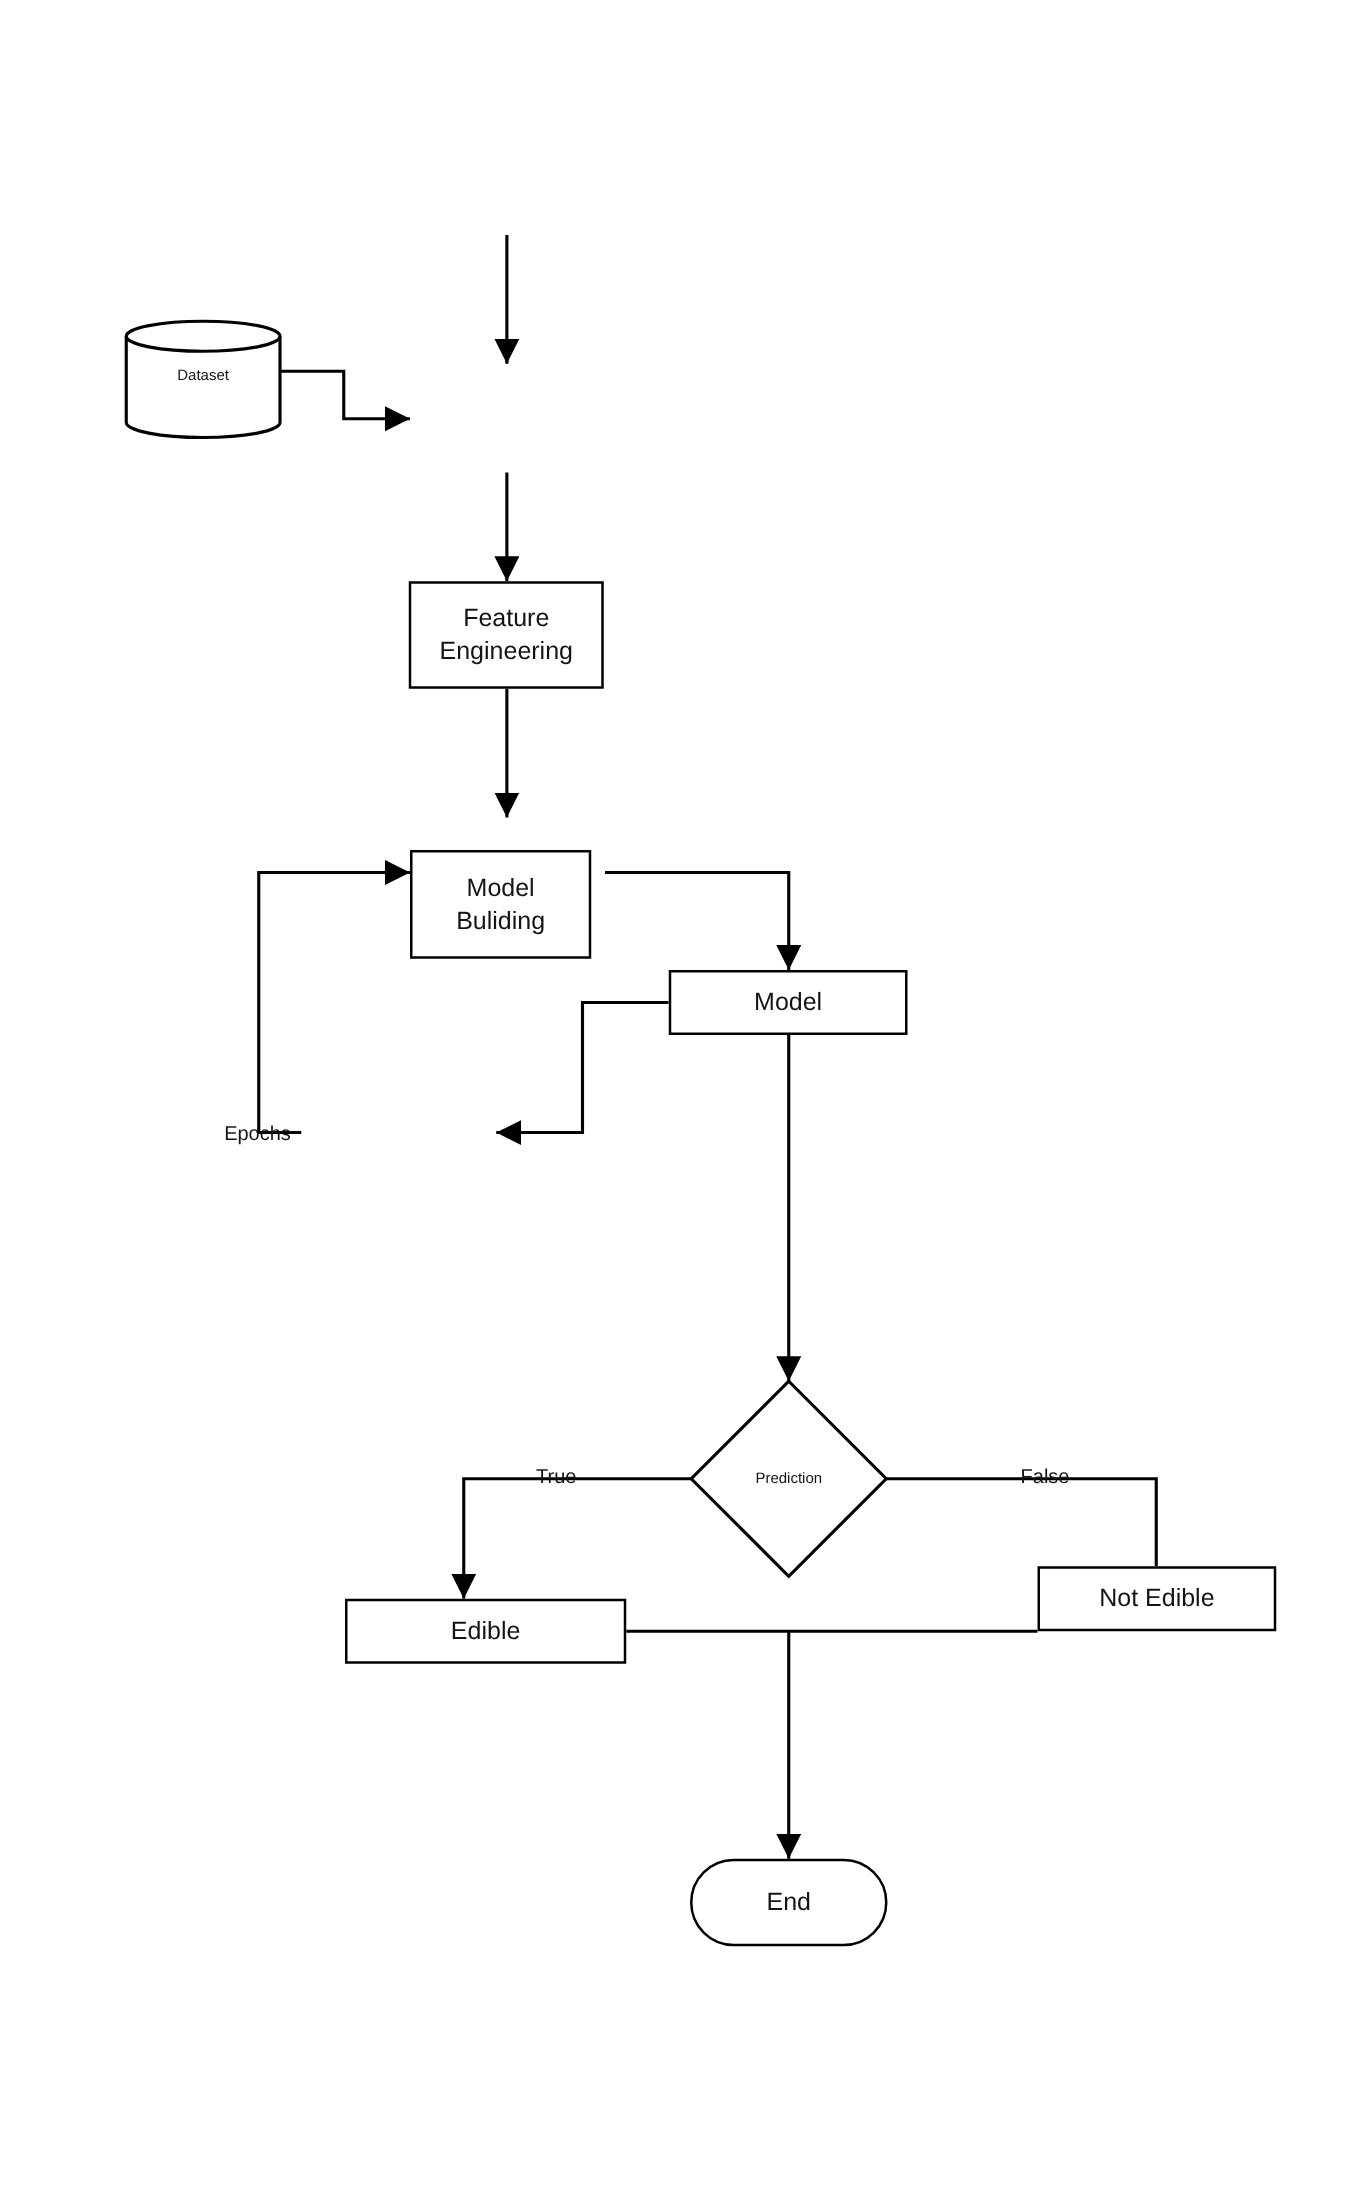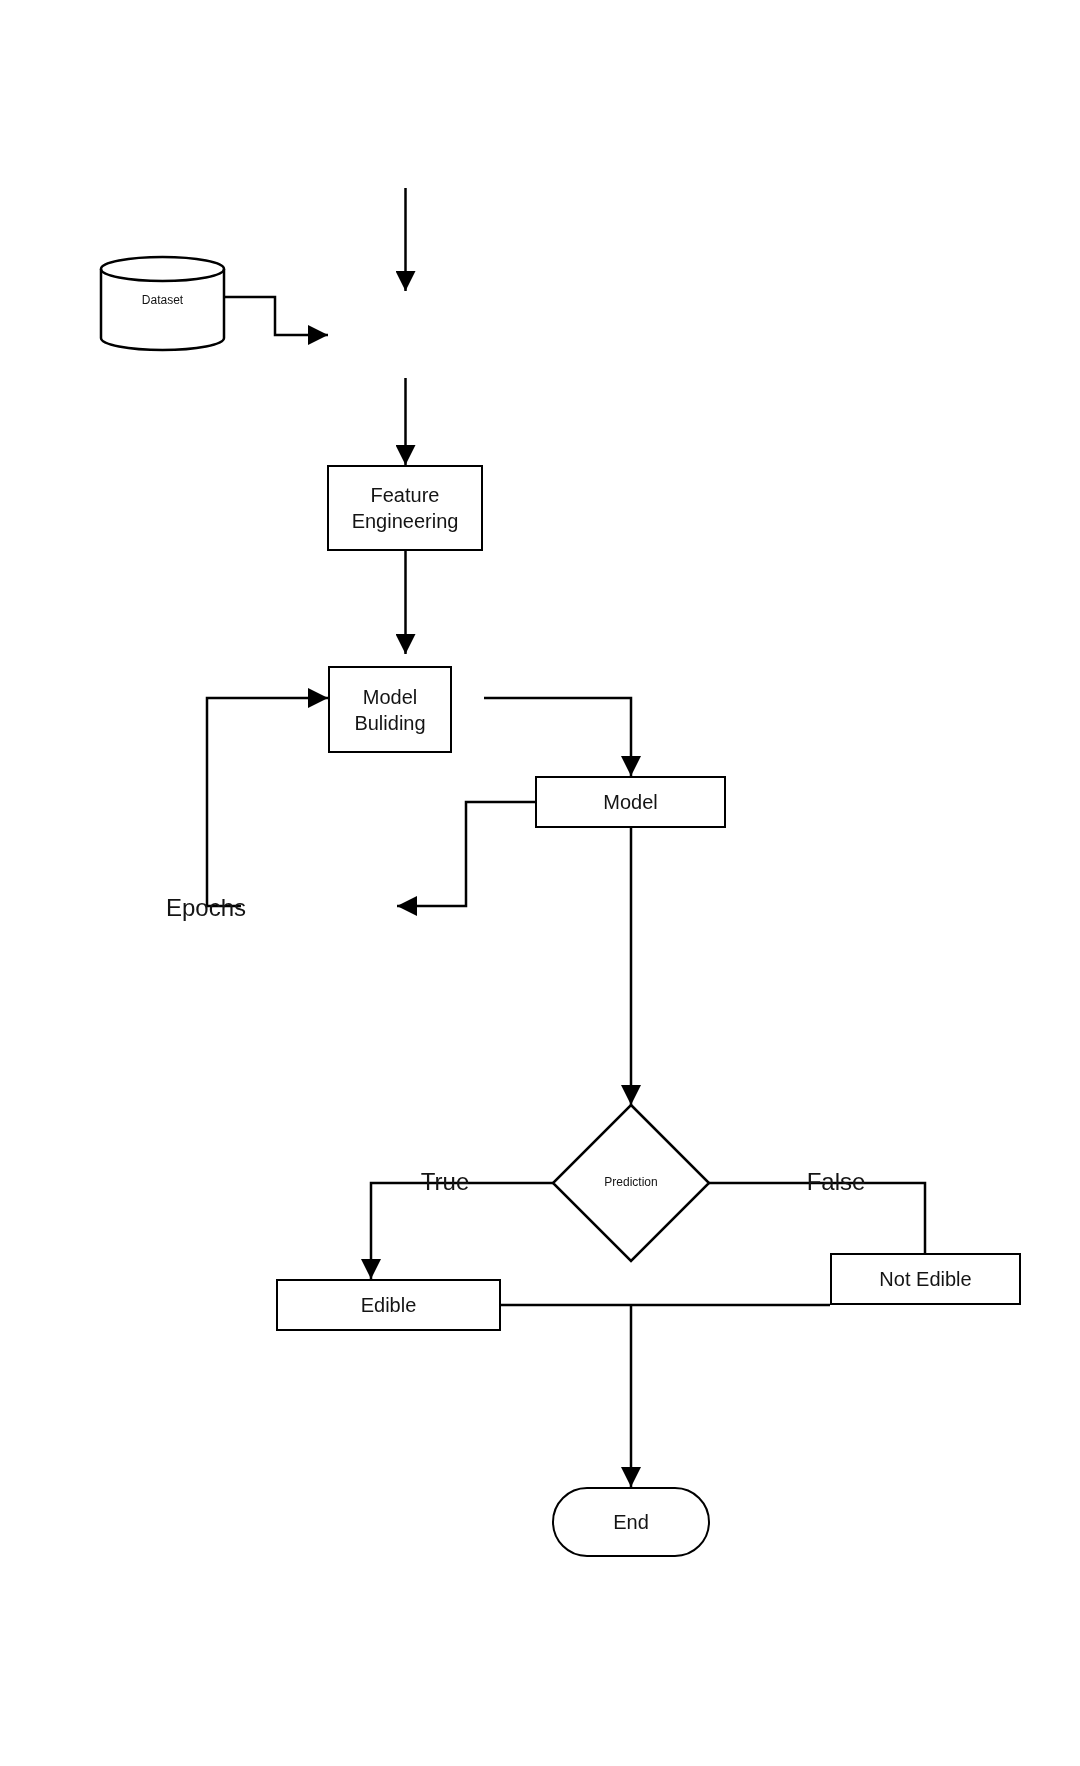--- a/index.html
+++ b/index.html
@@ -57,21 +57,21 @@
     align-items: center;
     justify-content: center;
     text-align: center;
     font-size: 12px;
     line-height: 1.3;
     background: transparent;
   }
   .edge-label {
     position: absolute;
     transform: translate(-50%, -50%);
-    font-size: 24px;
+    font-size: 16px;
     white-space: nowrap;
     background: transparent;
   }
 </style>
 </head>
 <body>
 
 <div class="canvas">
 
   <svg class="edge-layer" viewBox="0 0 1080 1766">
@@ -103,21 +103,21 @@
 
   <div class="shape-label" style="left:101px; top:257px; width:123px; height:88px;">
     <span>Dataset</span>
   </div>
 
 
   <div class="node" style="left:327px; top:465px; width:156px; height:86px;">
     <span>Feature Engineering</span>
   </div>
 
-  <div class="node" style="left:328px; top:666px; width:124px; height:87px;">
+  <div class="node" style="left:328px; top:680px; width:145px; height:87px;">
     <span>Model Buliding</span>
   </div>
 
   <div class="node" style="left:535px; top:776px; width:191px; height:52px;">
     <span>Model</span>
   </div>
 
 
   <div class="shape-label" style="left:553px; top:1105px; width:156px; height:156px;">
     <span>Prediction</span>

